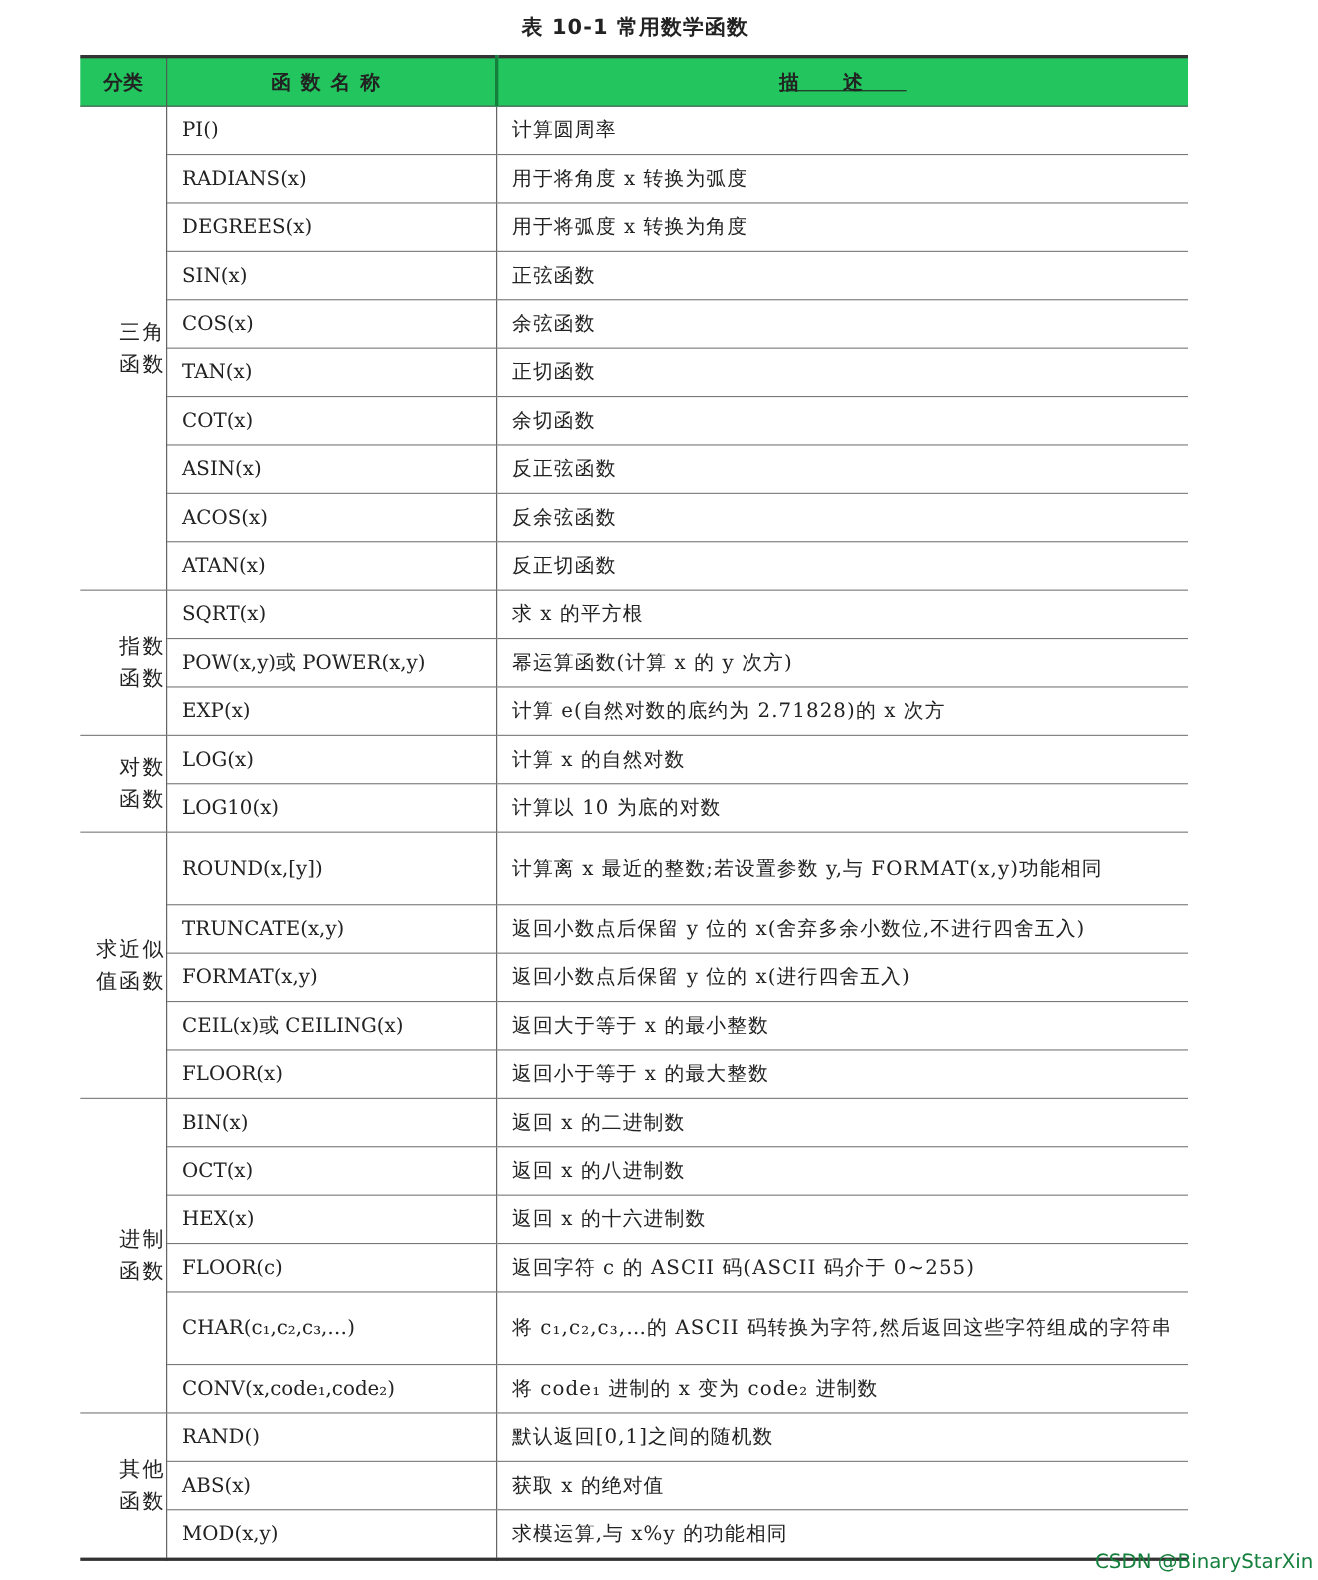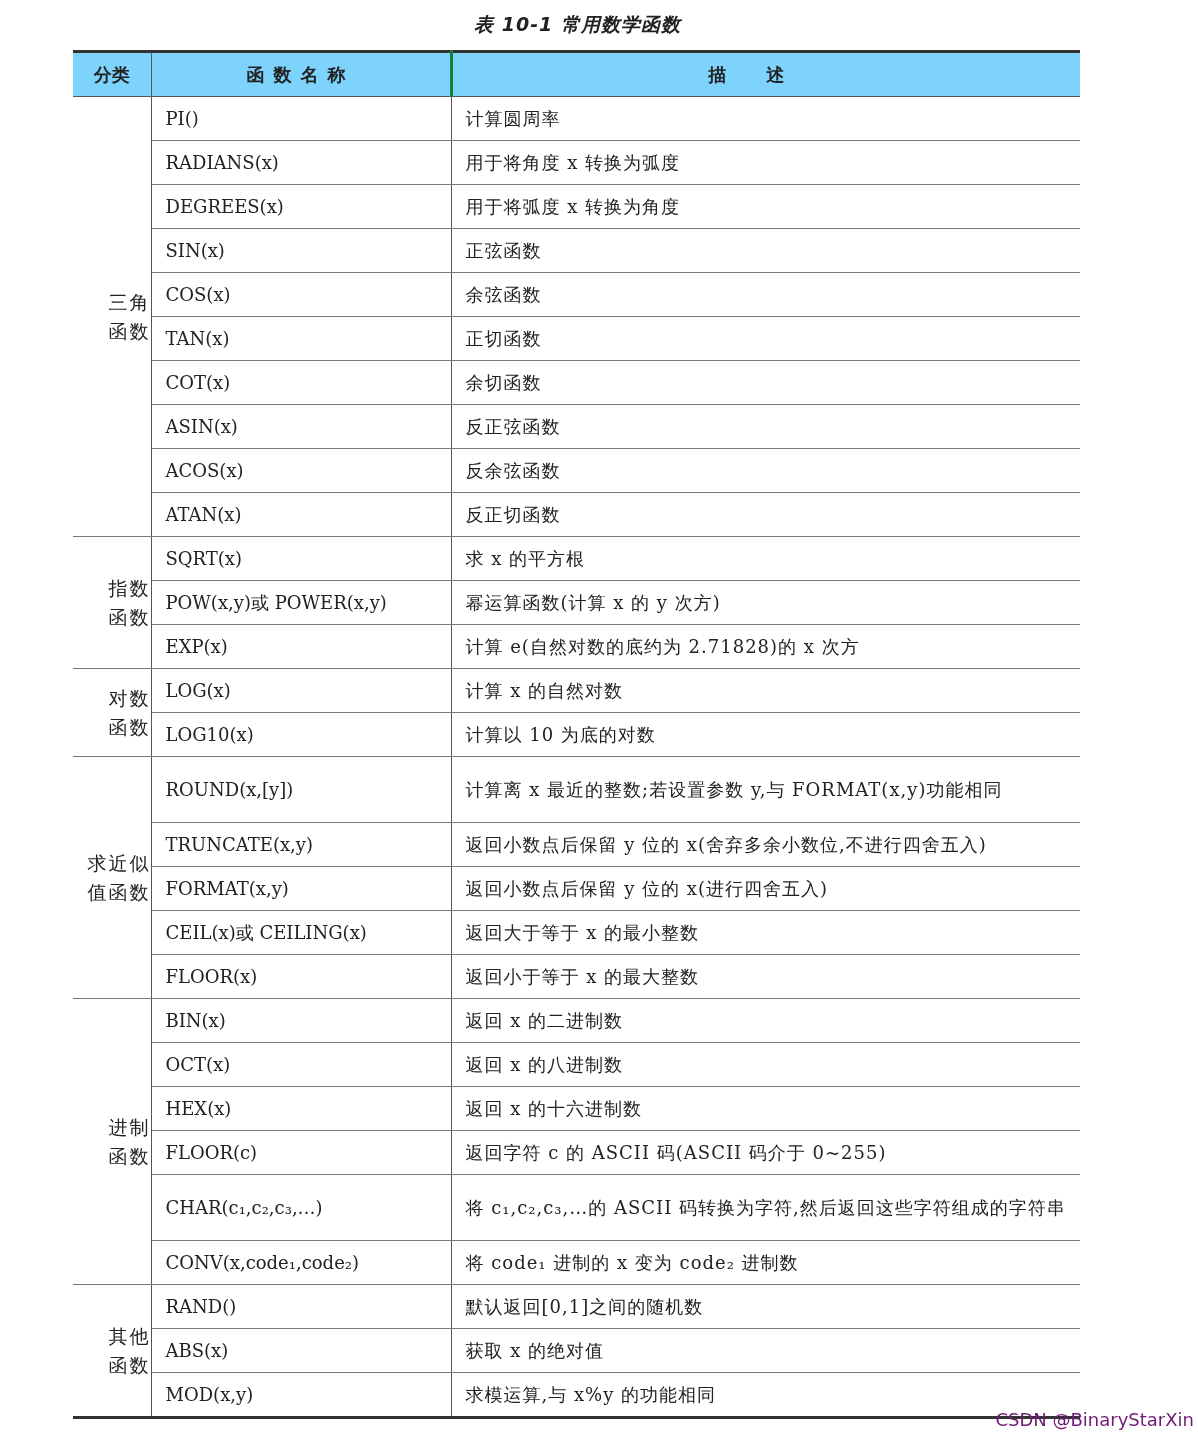--- a/index.html
+++ b/index.html
@@ -1,37 +1,37 @@
 <!DOCTYPE html>
 <html><head>
 <meta charset="utf-8">
 <style>
   html, body { margin: 0; padding: 0; background: #ffffff; }
   body { width: 1198px; height: 1436px; position: relative; overflow: hidden;
          font-family: "DejaVu Serif", "Liberation Serif", serif; color: #222; }
   .title { position: absolute; top: 12px; left: 0; width: 1155px; text-align: center;
            font-family: "DejaVu Sans", "Liberation Sans", sans-serif; font-weight: bold;
-           font-size: 19px; letter-spacing: 1px; color: #222; font-style: italic; }
+           font-size: 19px; letter-spacing: 1px; color: #222; }
   table { position: absolute; left: 73px; top: 50px; width: 1007px; border-collapse: collapse;
           table-layout: fixed; border-top: 3px solid #333; border-bottom: 3px solid #333; }
   col.c1 { width: 78px; } col.c2 { width: 300px; } col.c3 { width: 629px; }
-  th { background: #7dd3fc; height: 43px; font-family: "DejaVu Sans", "Liberation Sans", sans-serif;
+  th { background: #22c55e; height: 43px; font-family: "DejaVu Sans", "Liberation Sans", sans-serif;
        font-weight: bold; font-size: 18px; color: #222; border-bottom: 1.5px solid #555; padding: 0; }
   th.h1 { border-right: 1px solid #555; }
   th.h2 { border-right: 3px solid #15803d; letter-spacing: 9px; }
-  th.h3 { letter-spacing: 40px; }
+  th.h3 { letter-spacing: 40px; text-decoration: underline; }
   td { font-size: 18px; padding: 0 0 0 14px; height: 43px; border-bottom: 1.5px solid #777;
        vertical-align: middle; line-height: 29px; color: #222; }
   td.cat { text-align: right; padding: 0; border-right: 1px solid #555; border-bottom: 1.5px solid #777;
            font-size: 19px; line-height: 29px; white-space: pre-line; letter-spacing: 2px; }
   td.fn { border-right: 1px solid #555; white-space: nowrap; }
   td.tall { height: 65px; margin-top: 20px; }
   td.desc { letter-spacing: 1px; padding-right: 10px; }
   .wm { position: absolute; right: 4px; bottom: 6px; font-family: "DejaVu Sans", "Liberation Sans", sans-serif;
-        font-size: 18px; color: #701a75; }
+        font-size: 18px; color: #15803d; }
 </style>
 </head>
 <body>
 
 <div class="title">表 10-1   常用数学函数</div>
 
 <table>
   <colgroup>
       <col class="c1">
       <col class="c2">

